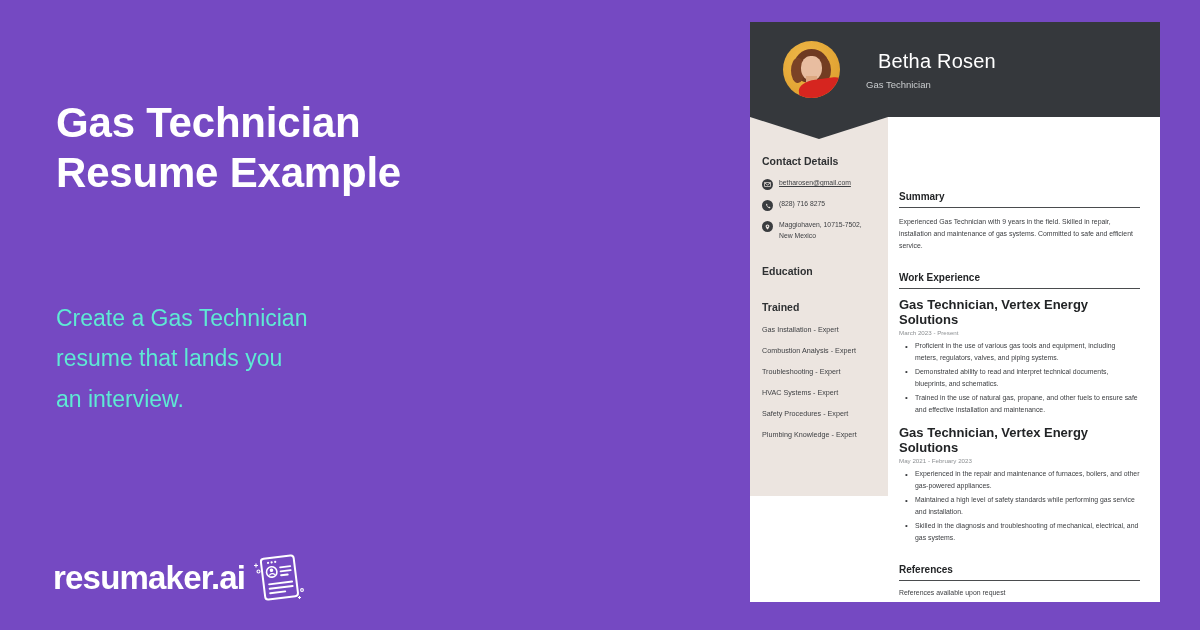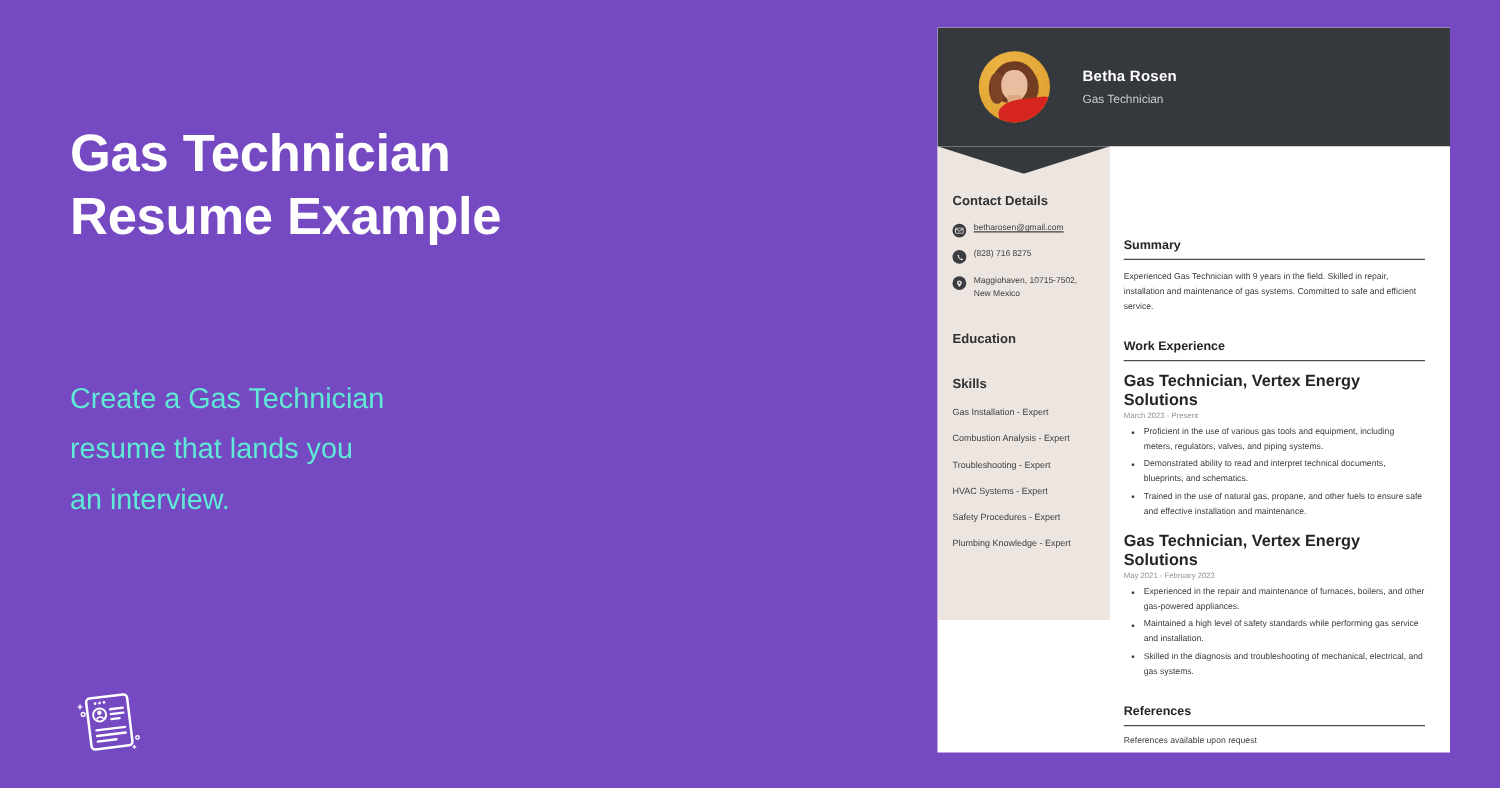--- a/index.html
+++ b/index.html
@@ -90,24 +90,24 @@
     border-radius:40% 18% 0 0;
     background:#d6251f;
     transform:rotate(-7deg);
   }
   .av-neck {
     position:absolute; left:23px; top:35px; width:11px; height:7px;
     background:#dda880;
   }
 
   .res-name {
-    margin-left:26px;
+    margin-left:38px;
     color:#ffffff;
-    font-size:12px;
-    font-weight:bold;
+    font-size:20px;
+    font-weight:normal;
     letter-spacing:0.2px;
   }
   .res-role {
     margin-left:26px;
     margin-top:6px;
     color:#c9ccce;
     font-size:9.5px;
   }
   .res-head-col { display:flex; flex-direction:column; }
 
@@ -188,20 +188,21 @@
 <div class="promo">
 
   <div class="promo-title">Gas Technician
 Resume Example</div>
 
   <div class="promo-sub">Create a Gas Technician
 resume that lands you
 an interview.</div>
 
   <div class="logo">
+    <span class="logo-text">resumaker.ai</span>
     <span class="logo-mark">
       <svg viewBox="0 0 56 52" width="56" height="52">
         <g transform="rotate(-7 30 26)">
           <rect x="13" y="5" width="33" height="41" rx="3" fill="none" stroke="#ffffff" stroke-width="2"></rect>
           <circle cx="22.5" cy="19" r="5.2" fill="none" stroke="#ffffff" stroke-width="1.6"></circle>
           <circle cx="22.5" cy="17.3" r="1.8" fill="#ffffff"></circle>
           <path d="M19.7 22.2a3.4 3.4 0 0 1 5.6 0" fill="none" stroke="#ffffff" stroke-width="1.3"></path>
           <rect x="30.5" y="14.5" width="12" height="1.9" rx="0.9" fill="#ffffff"></rect>
           <rect x="30.5" y="18.5" width="12" height="1.9" rx="0.9" fill="#ffffff"></rect>
           <rect x="30.5" y="22.5" width="8.5" height="1.9" rx="0.9" fill="#ffffff"></rect>
@@ -278,21 +279,21 @@
               <path d="M2.5 0.4C1.4 0.4 0.6 1.2 0.6 2.2c0 1.3 1.9 3.4 1.9 3.4s1.9-2.1 1.9-3.4c0-1-0.8-1.8-1.9-1.8z" fill="#ece5e0"></path>
               <circle cx="2.5" cy="2.2" r="0.75" fill="#3a3c3f"></circle>
             </svg>
         </span>
         <span class="ctext">Maggiohaven, 10715-7502, New Mexico</span>
       </div>
 
       <div class="side-h sp">Education</div>
 
 
-      <div class="side-h sp">Skills</div>
+      <div class="side-h sp">Trained</div>
 
       <div class="skill">Gas Installation - Expert</div>
       <div class="skill">Combustion Analysis - Expert</div>
       <div class="skill">Troubleshooting - Expert</div>
       <div class="skill">HVAC Systems - Expert</div>
       <div class="skill">Safety Procedures - Expert</div>
       <div class="skill">Plumbing Knowledge - Expert</div>
     </div>
 
     <div class="main">

